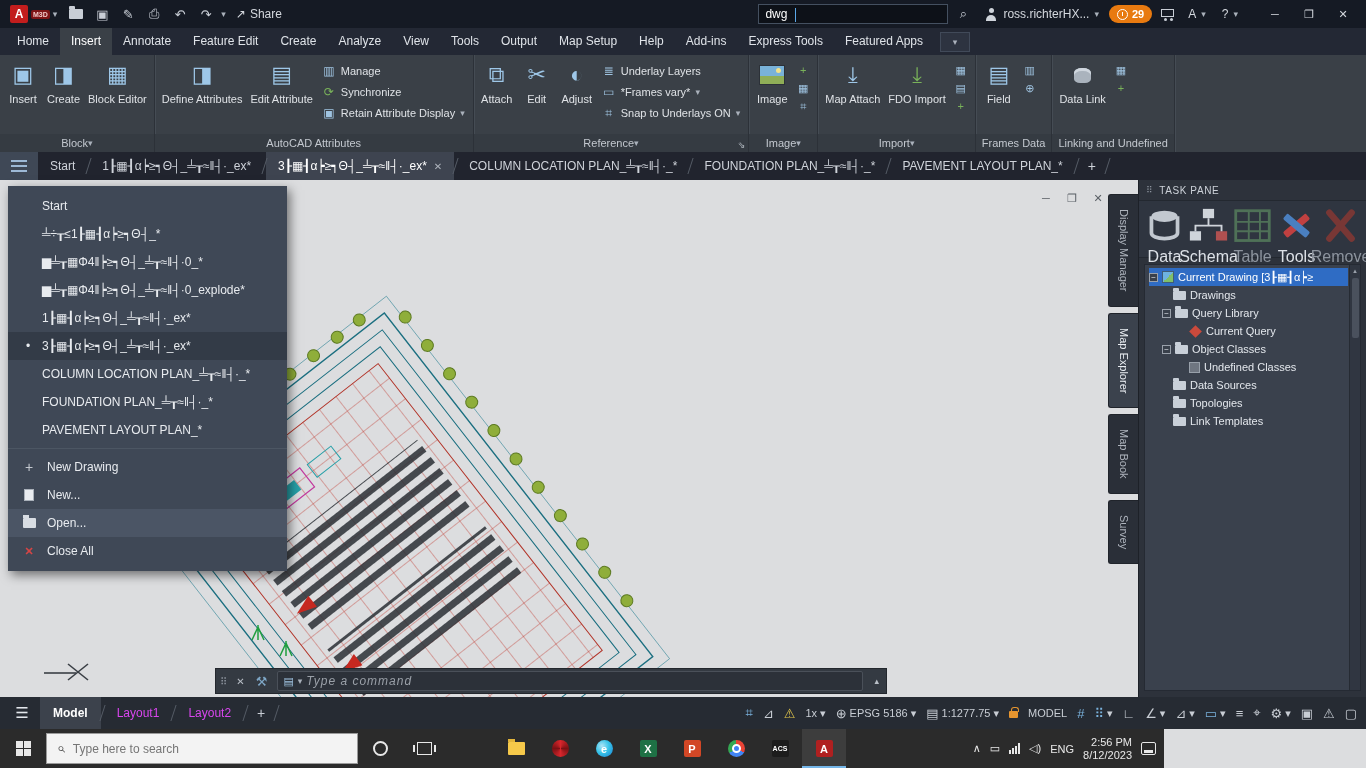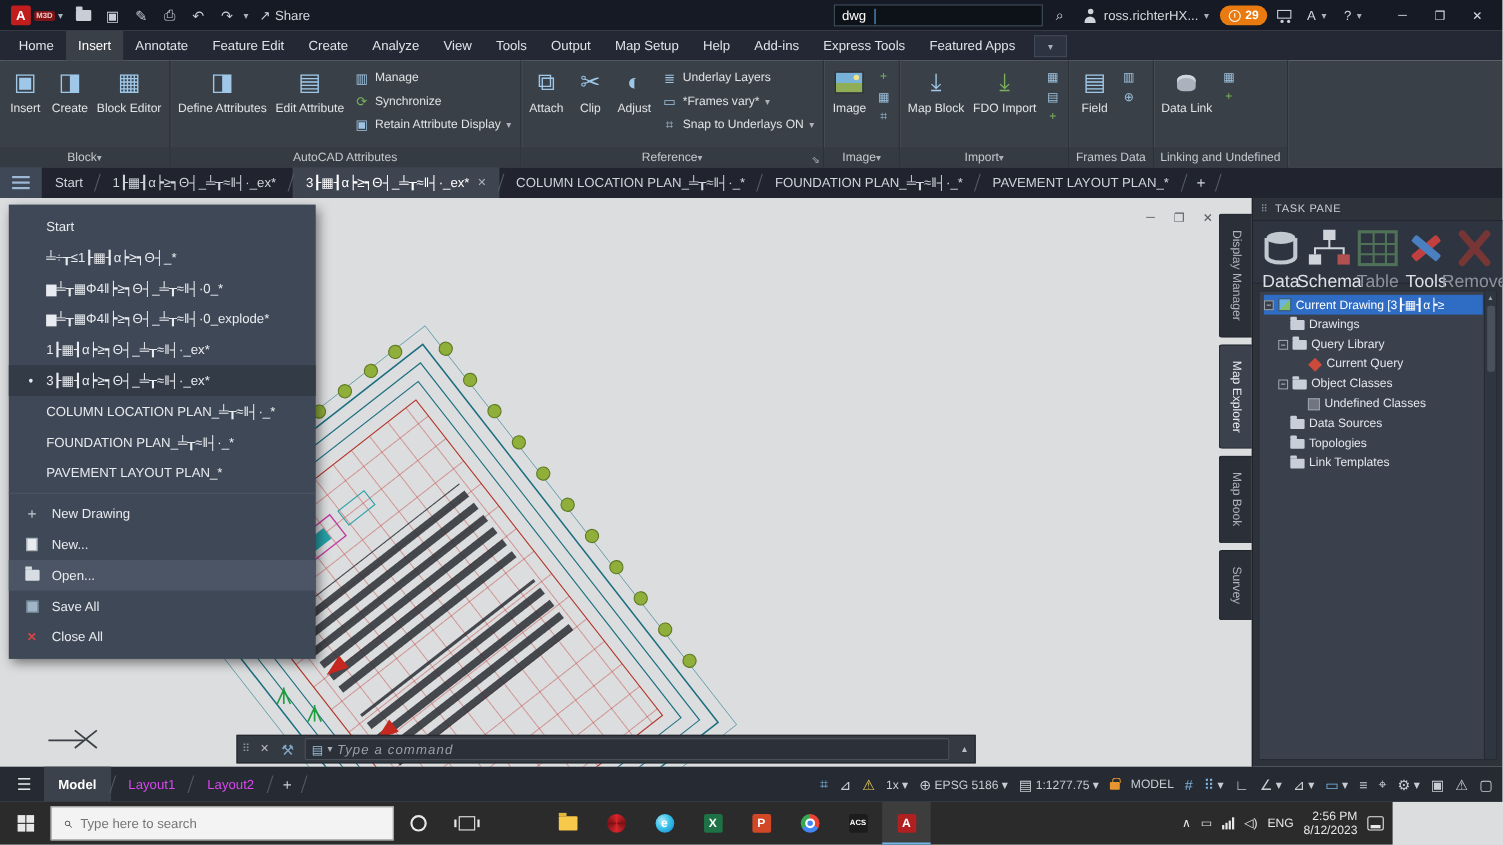--- a/index.html
+++ b/index.html
@@ -133,21 +133,21 @@
   .sb-add { padding:0 10px; color:#c8cdd4; font-size:14px; }
   .sb-right { margin-left:auto; display:flex; align-items:center; height:32px; }
   .si { display:flex; align-items:center; gap:3px; padding:0 5px; height:26px; color:#c8cdd4; font-size:11px; white-space:nowrap; }
   .si .g { font-size:13px; }
   .si.blue .g { color:#7ab2dd; }
   .si.warn .g { color:#e3c74b; }
   .lock { position:relative; width:9px; height:7px; background:#e6952f; border-radius:1px; margin-top:3px; }
   .lock::before { content:""; position:absolute; top:-4px; left:1.5px; width:6px; height:4px; border:1.5px solid #e6952f; border-bottom:none; border-radius:3px 3px 0 0; }
 
   
-  .taskbar { position:absolute; top:729px; left:0; width:1266px; height:39px; background:#2b2b2b; display:flex; align-items:center; }
+  .taskbar { position:absolute; top:729px; left:0; width:1164px; height:39px; background:#2b2b2b; display:flex; align-items:center; }
   .tb-start { width:46px; height:39px; display:flex; align-items:center; justify-content:center; }
   .winlogo { display:grid; grid-template-columns:7px 7px; grid-template-rows:7px 7px; gap:1px; }
   .winlogo i { background:#e8e8e8; }
   .tb-searchbox { width:312px; height:31px; background:#f3f3f3; border:1px solid #9a9a9a; display:flex; align-items:center; gap:8px; padding:0 10px; }
   .tb-searchbox .sg { color:#3a3a3a; font-size:14px; transform:rotate(-90deg); }
   .tb-searchbox input { border:none; outline:none; background:transparent; font-size:12px; color:#444; width:100%; font-family:inherit; }
   .tb-app { width:44px; height:39px; display:flex; align-items:center; justify-content:center; }
   .tb-app.active { background:#3d3d3d; box-shadow:inset 0 -2px 0 #75b6e8; }
   .cort { width:15px; height:15px; border:2px solid #e8e8e8; border-radius:50%; }
   .tview { width:15px; height:13px; border:1.5px solid #e8e8e8; position:relative; }
@@ -295,21 +295,21 @@
   </div>
 
   <div class="panel">
     <div class="pbody">
       <div class="bigbtn">
           <span class="ic">⧉</span>
           <span>Attach</span>
         </div>
       <div class="bigbtn">
           <span class="ic">✂</span>
-          <span>Clip</span>
+          <span>Edit</span>
         </div>
       <div class="bigbtn">
           <span class="ic">◐</span>
           <span>Adjust</span>
         </div>
       <div class="rowcol">
         <div class="rowbtn">
             <span class="ri">≣</span>
             <span>Underlay Layers</span>
           </div>
@@ -349,21 +349,21 @@
     <div class="plabel">
         <span>Image</span>
         <span class="cr">▾</span>
       </div>
   </div>
 
   <div class="panel">
     <div class="pbody">
       <div class="bigbtn">
           <span class="ic">⤓</span>
-          <span>Map Block</span>
+          <span>Map Attach</span>
         </div>
       <div class="bigbtn">
           <span class="ic green">⤓</span>
           <span>FDO Import</span>
         </div>
       <div class="smcol">
         <span>▦</span>
         <span>▤</span>
         <span class="green">+</span>
       </div>
@@ -621,26 +621,20 @@
       <span>New...</span>
     </div>
   <div class="mact hover">
       <span class="icbox">
         <span class="mi-folder"></span>
       </span>
       <span>Open...</span>
     </div>
   <div class="mact">
       <span class="icbox">
-        <span class="mi-save"></span>
-      </span>
-      <span>Save All</span>
-    </div>
-  <div class="mact">
-      <span class="icbox">
         <span class="mi-close">✕</span>
       </span>
       <span>Close All</span>
     </div>
 </div>
 
 <div class="cmdbar">
   <span class="cmd-grip">⠿</span>
   <span class="cmd-x">✕</span>
   <span class="cmd-wrench">⚒</span>

